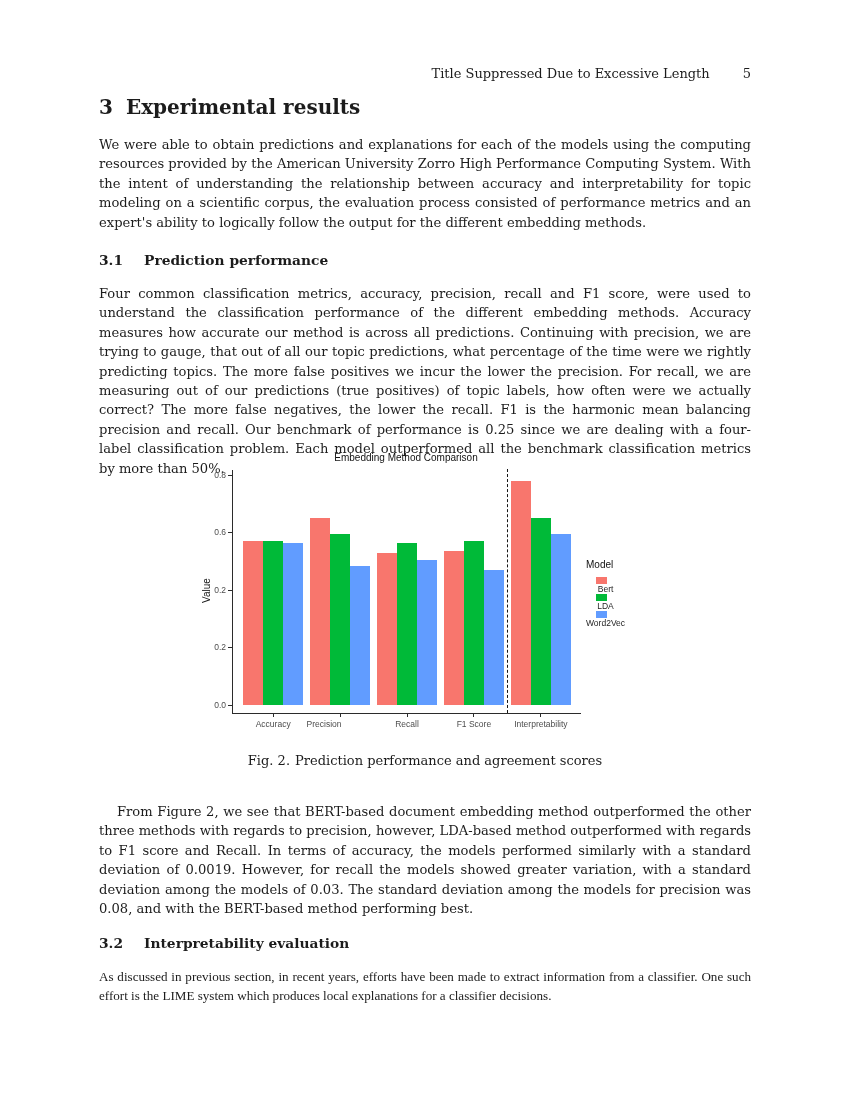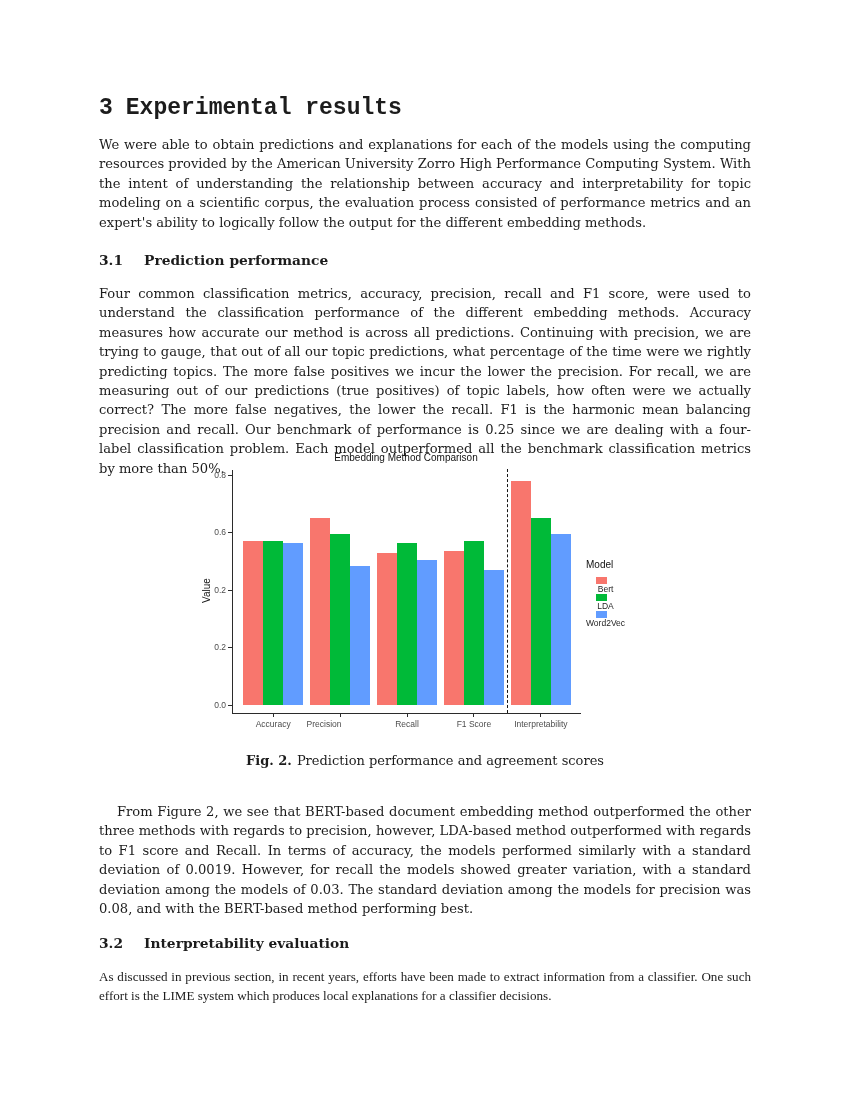--- a/index.html
+++ b/index.html
@@ -8,21 +8,21 @@
     font-family: "DejaVu Serif", "Liberation Serif", serif;
     color: #1c1c1c; overflow: hidden;
   }
   .running-header {
     position: absolute; top: 66px; left: 99px; width: 652px;
     display: flex; justify-content: flex-end; align-items: baseline;
     font-size: 13px;
   }
   .running-header .rh-page { margin-left: 33px; }
   .sec-heading { position: absolute; left: 99px; font-weight: bold; white-space: nowrap; }
-  #sec3 { top: 95px; font-size: 23px; font-family: Liberation Mono, monospace; }
+  #sec3 { top: 95px; font-size: 20px; }
   #sec3 .sec-num { display: inline-block; margin-right: 13px; }
   .subsec { font-size: 13.8px; }
   .subsec .sec-num { display: inline-block; margin-right: 21px; }
   #sec31 { top: 252px; }
   #sec32 { top: 935px; }
   .para {
     position: absolute; left: 99px; width: 652px;
     text-align: justify; font-size: 13.1px; line-height: 19.4px;
   }
   #para1 { top: 135px; }
@@ -63,27 +63,31 @@
   .legend { position: absolute; left: 386px; top: 111px; }
   .legend-title { font-size: 10px; color: #111; margin-bottom: 7px; }
   .legend-item { display: flex; align-items: center; height: 17px; flex-direction: column; }
   .legend-swatch { width: 11px; height: 11px; margin-right: 8px; }
   .legend-label { font-size: 8.5px; color: #1f1f1f; }
 
   .fig-caption {
     position: absolute; left: 99px; top: 753px; width: 652px;
     text-align: center; font-size: 13px;
   }
-  .fig-caption .cap-label { font-weight: bold; margin-right: 5px; }
+  .fig-caption .cap-label { font-weight: normal; margin-right: 5px; }
 </style>
 </head>
 <body>
 
 <div class="page">
 
+  <div class="running-header">
+    <span class="rh-title">Title Suppressed Due to Excessive Length</span>
+    <span class="rh-page">5</span>
+  </div>
 
   <div class="sec-heading" id="sec3">
     <span class="sec-num">3</span><span>Experimental results</span>
   </div>
 
   <div class="para" id="para1">We were able to obtain predictions and explanations for each of the models using the computing resources provided by the American University Zorro High Performance Computing System. With the intent of understanding the relationship between accuracy and interpretability for topic modeling on a scientific corpus, the evaluation process consisted of performance metrics and an expert's ability to logically follow the output for the different embedding methods.</div>
 
   <div class="sec-heading subsec" id="sec31">
     <span class="sec-num">3.1</span><span>Prediction performance</span>
   </div>

